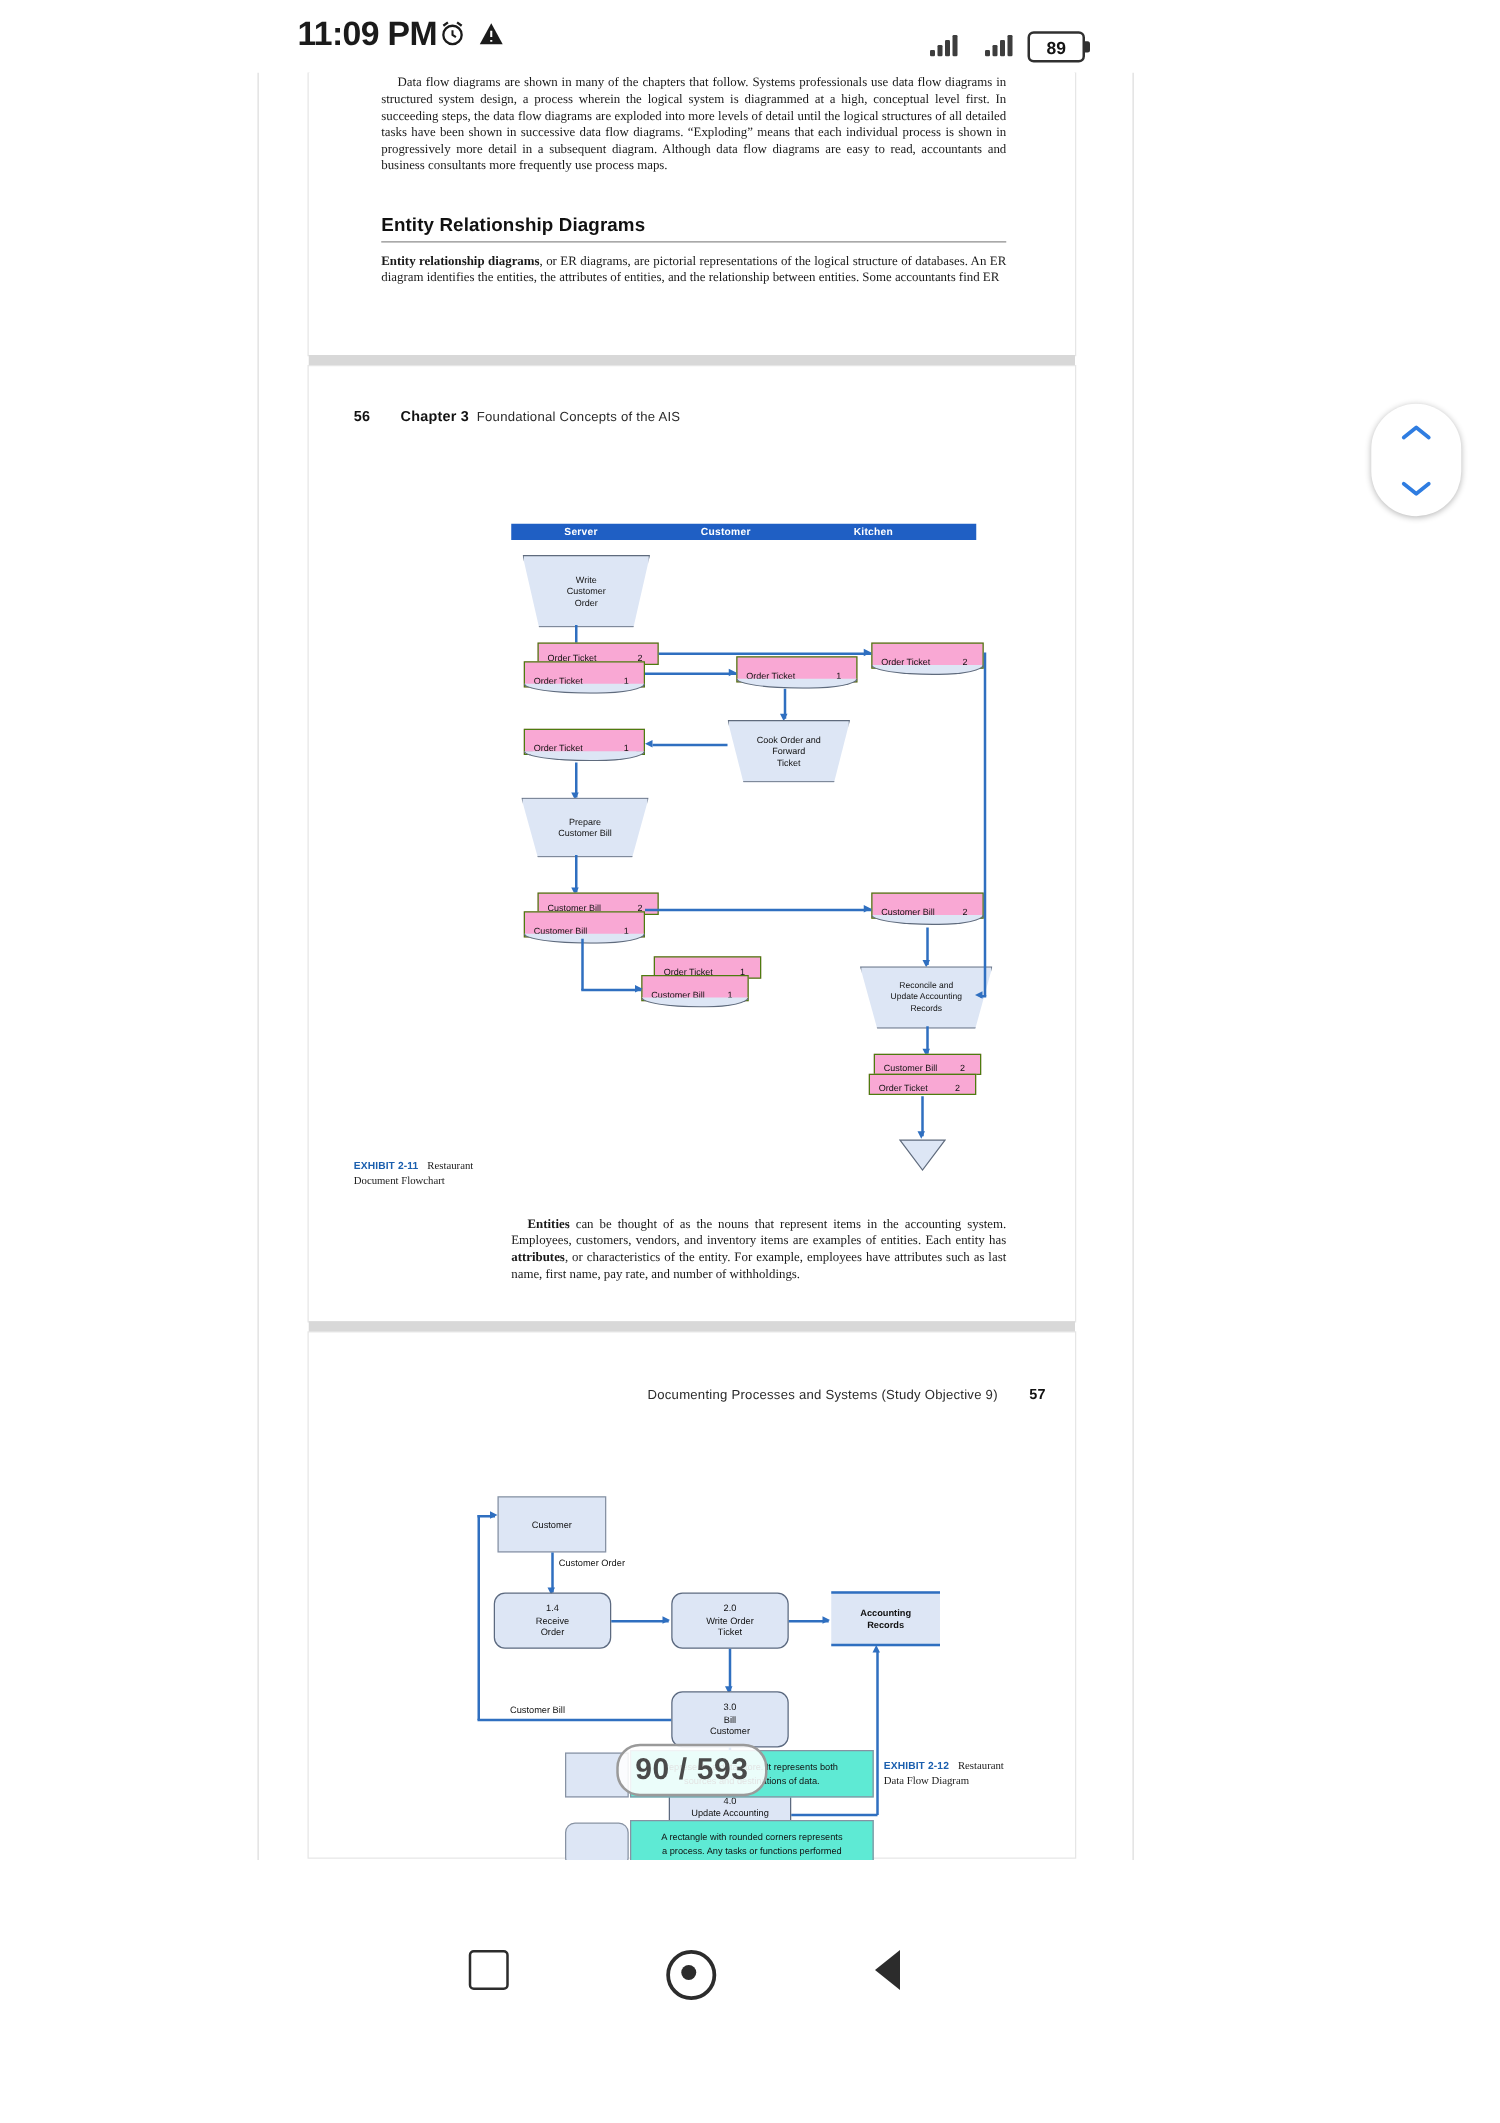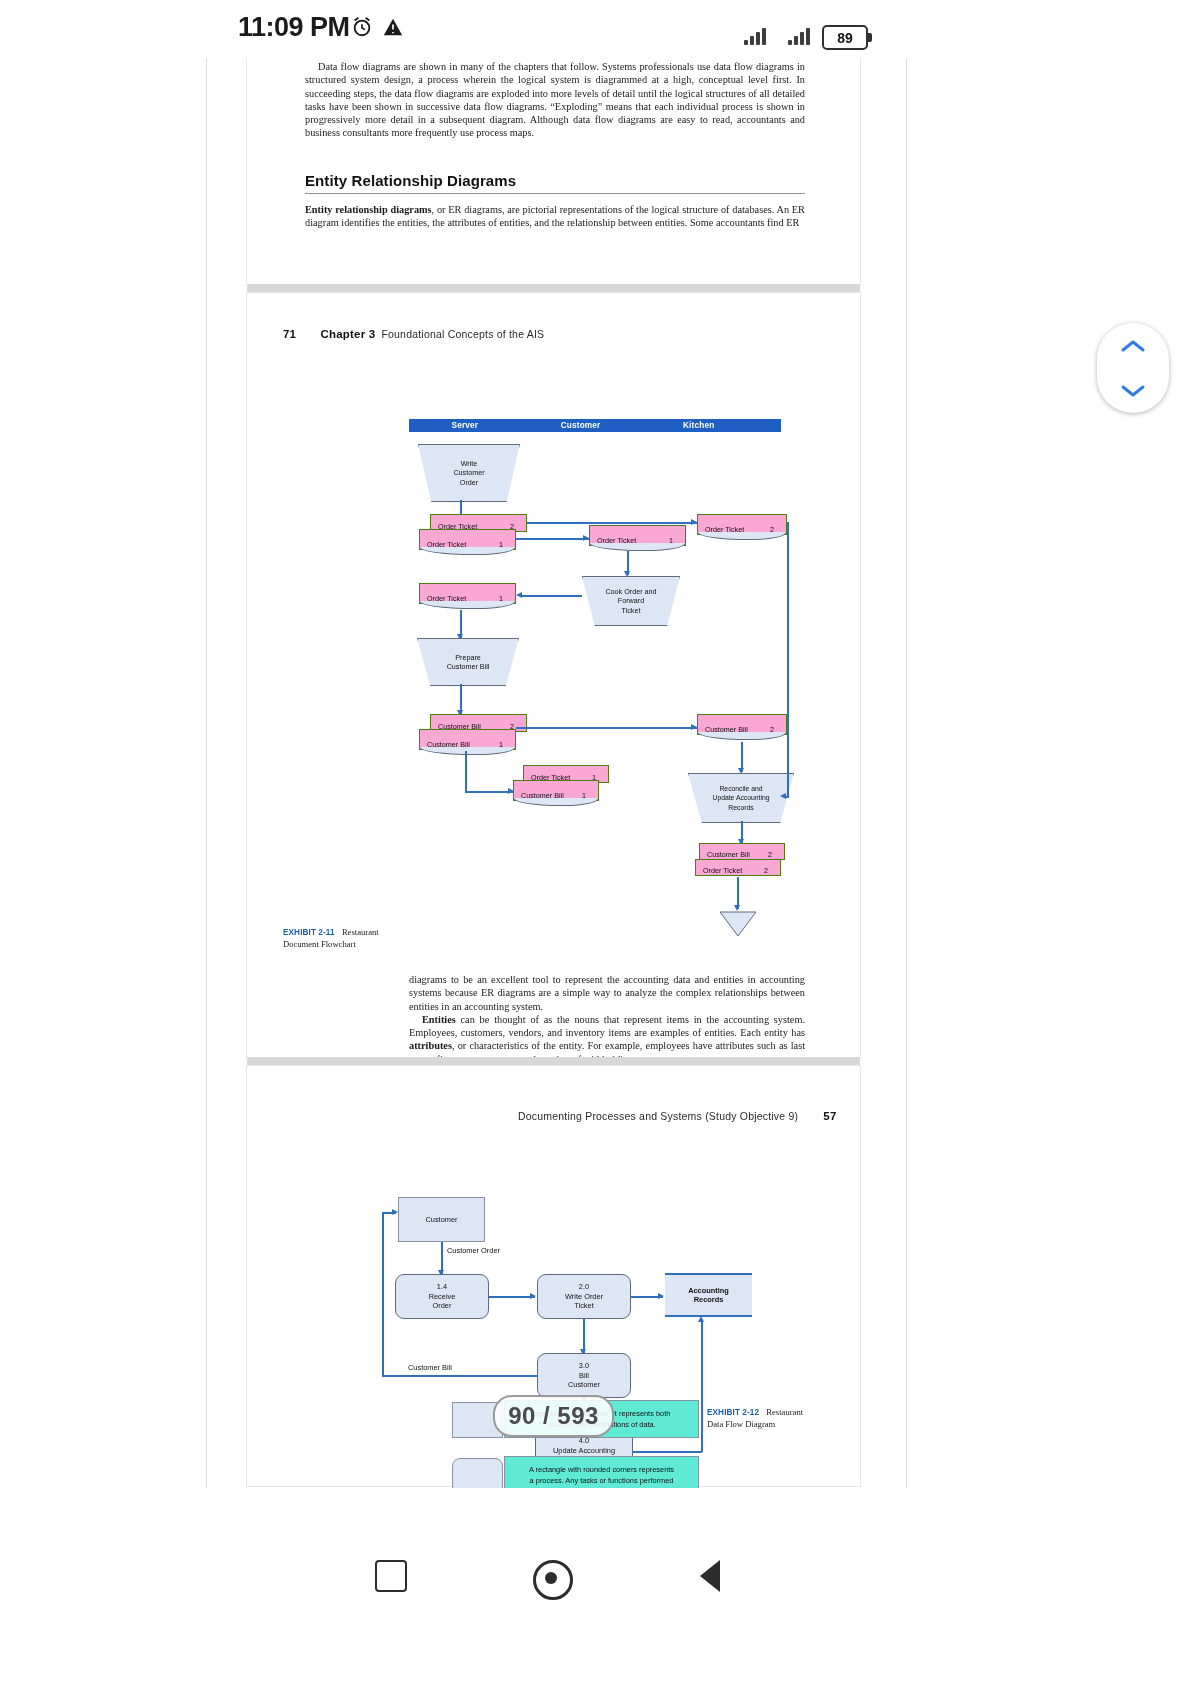--- a/index.html
+++ b/index.html
@@ -227,21 +227,21 @@
     <div class="body-text" style="position:absolute;left:58px;top:153px;width:500px;">
       <p><b>Entity relationship diagrams</b><span>, or ER diagrams, are pictorial representations of the logical structure of databases. An ER diagram identifies the entities, the attributes of entities, and the relationship between entities. Some accountants find ER</span></p>
     </div>
   </div>
 
   <div class="page-sep" style="top:226px"></div>
 
   <div class="page" style="top:235px;height:764px;">
 
     <div class="run-head" style="position:absolute;left:36px;top:35px;">
-      <span class="folio">71</span>
+      <span class="folio">56</span>
       <span style="display:inline-block;width:18px"></span>
       <span style="font-weight:700;font-size:11.5px;color:#111">Chapter 3</span>
       <span style="margin-left:3px">Foundational Concepts of the AIS</span>
     </div>
 
     <div class="swim" style="left:162px;top:126px;width:372px;">
       <div class="seg blank">.</div>
       <div class="seg">Server</div>
       <div class="seg blank">.</div>
       <div class="seg">Customer</div>
@@ -368,21 +368,20 @@
       <polygon points="1,1 37,1 19,25" fill="#dde6f5" stroke="#5f6b7d" stroke-width="1"></polygon>
     </svg>
 
     <div class="exh" style="position:absolute;left:36px;top:634px;width:190px;">
       <span class="lbl">EXHIBIT 2-11</span>
       <span style="margin-left:5px">Restaurant</span><br>
       <span>Document Flowchart</span>
     </div>
 
     <div class="body-text" style="position:absolute;left:162px;top:680px;width:396px;">
-      <p>diagrams to be an excellent tool to represent the accounting data and entities in accounting systems because ER diagrams are a simple way to analyze the complex relationships between entities in an accounting system.</p>
       <p class="indent"><b>Entities</b><span> can be thought of as the nouns that represent items in the accounting system. Employees, customers, vendors, and inventory items are examples of entities. Each entity has </span><b>attributes</b><span>, or characteristics of the entity. For example, employees have attributes such as last name, first name, pay rate, and number of withholdings.</span></p>
     </div>
   </div>
 
   <div class="page-sep" style="top:999px"></div>
 
   <div class="page" style="top:1008px;height:420px;">
 
     <div class="run-head" style="position:absolute;left:271px;top:44px;">
       <span>Documenting Processes and Systems (Study Objective 9)</span>

